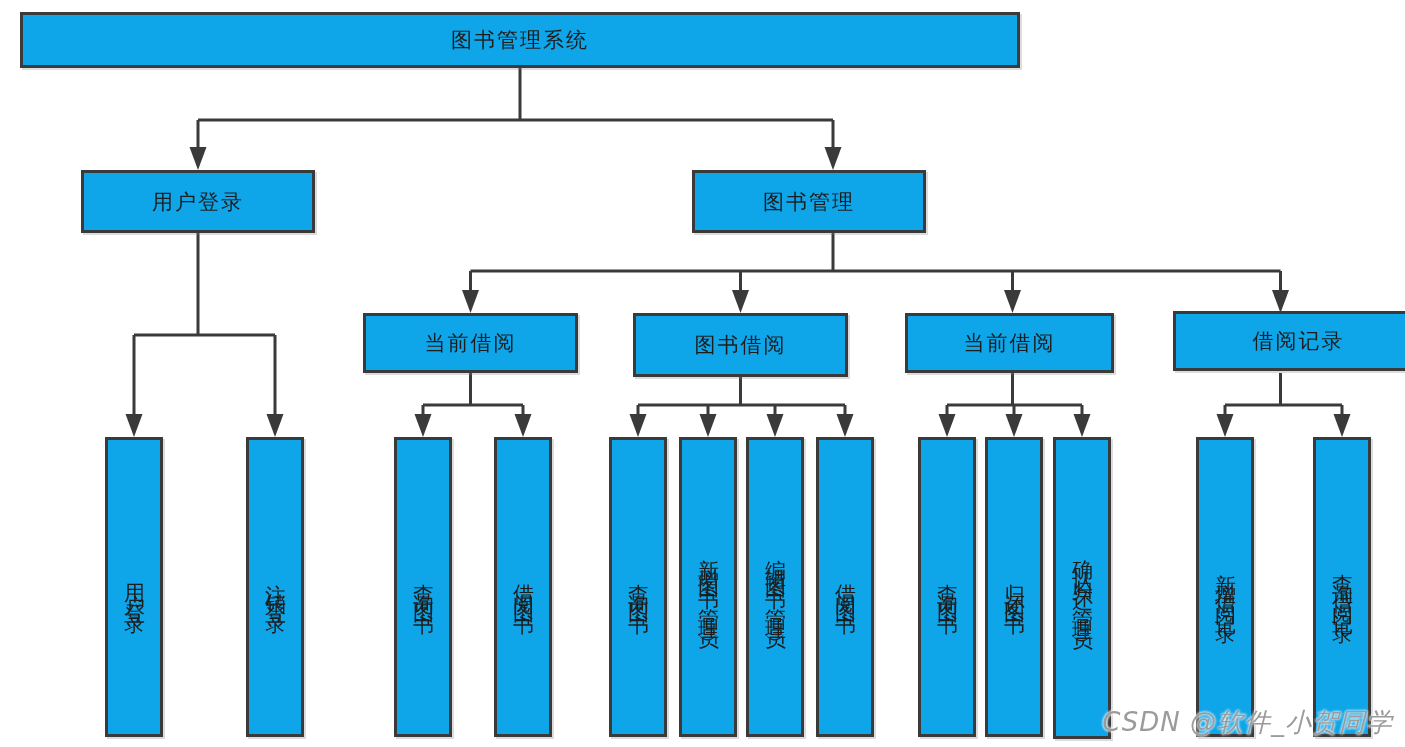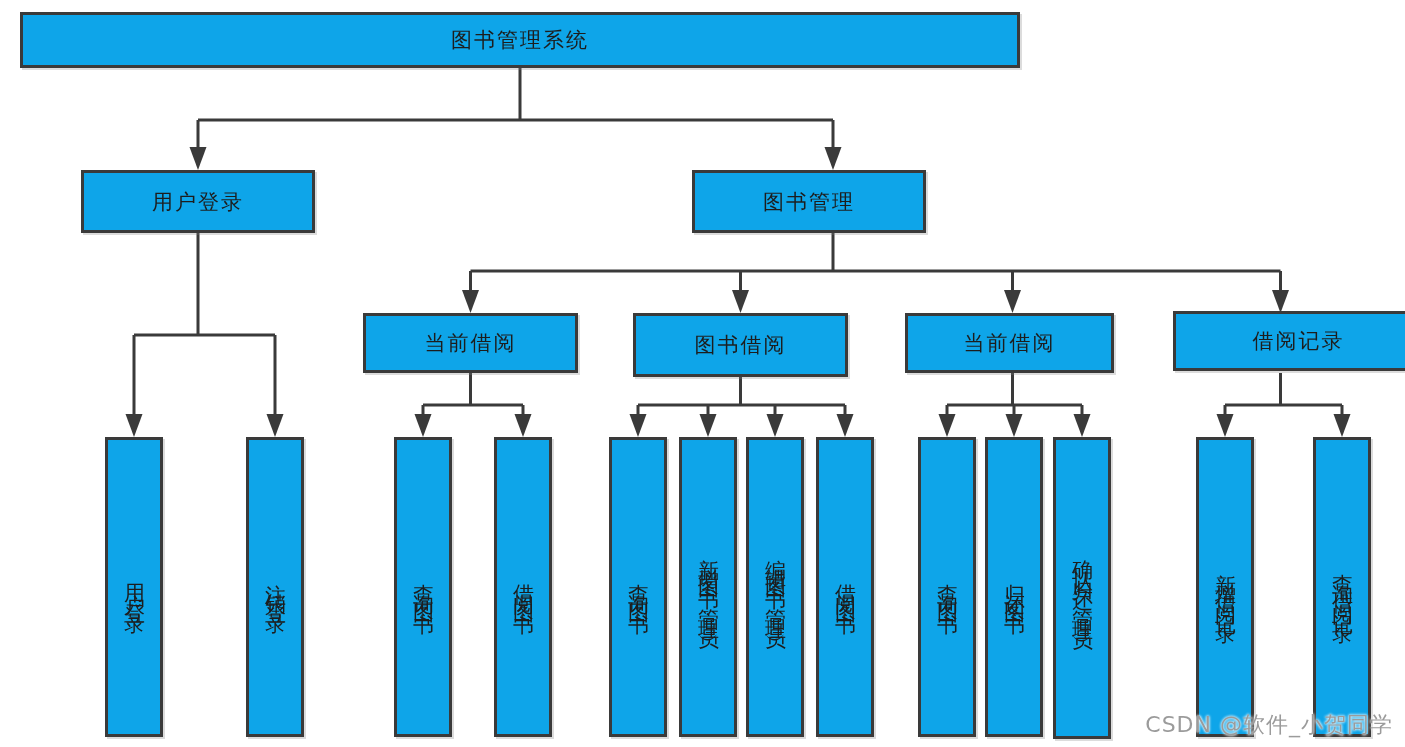--- a/index.html
+++ b/index.html
@@ -36,24 +36,25 @@
   .node.v span{
     writing-mode:vertical-rl;
     text-orientation:mixed;
     letter-spacing:10px;
     white-space:normal;
     line-height:1;
   }
   .watermark{
     position:absolute;
     right:12px;bottom:7px;
-    font-size:22px;
+    font-size:26px;
     color:var(--wm);
     letter-spacing:1px;
     text-shadow:0 0 3px #fff,0 0 3px #fff;
+    font-style:italic;
   }
 </style>
 </head>
 <body>
 
 <div class="canvas">
 
   <svg class="connectors" viewBox="0 0 1405 747">
 
     <path d="M520 68 V120 M198 120 H833 M198 120 V150 M833 120 V150"></path>

